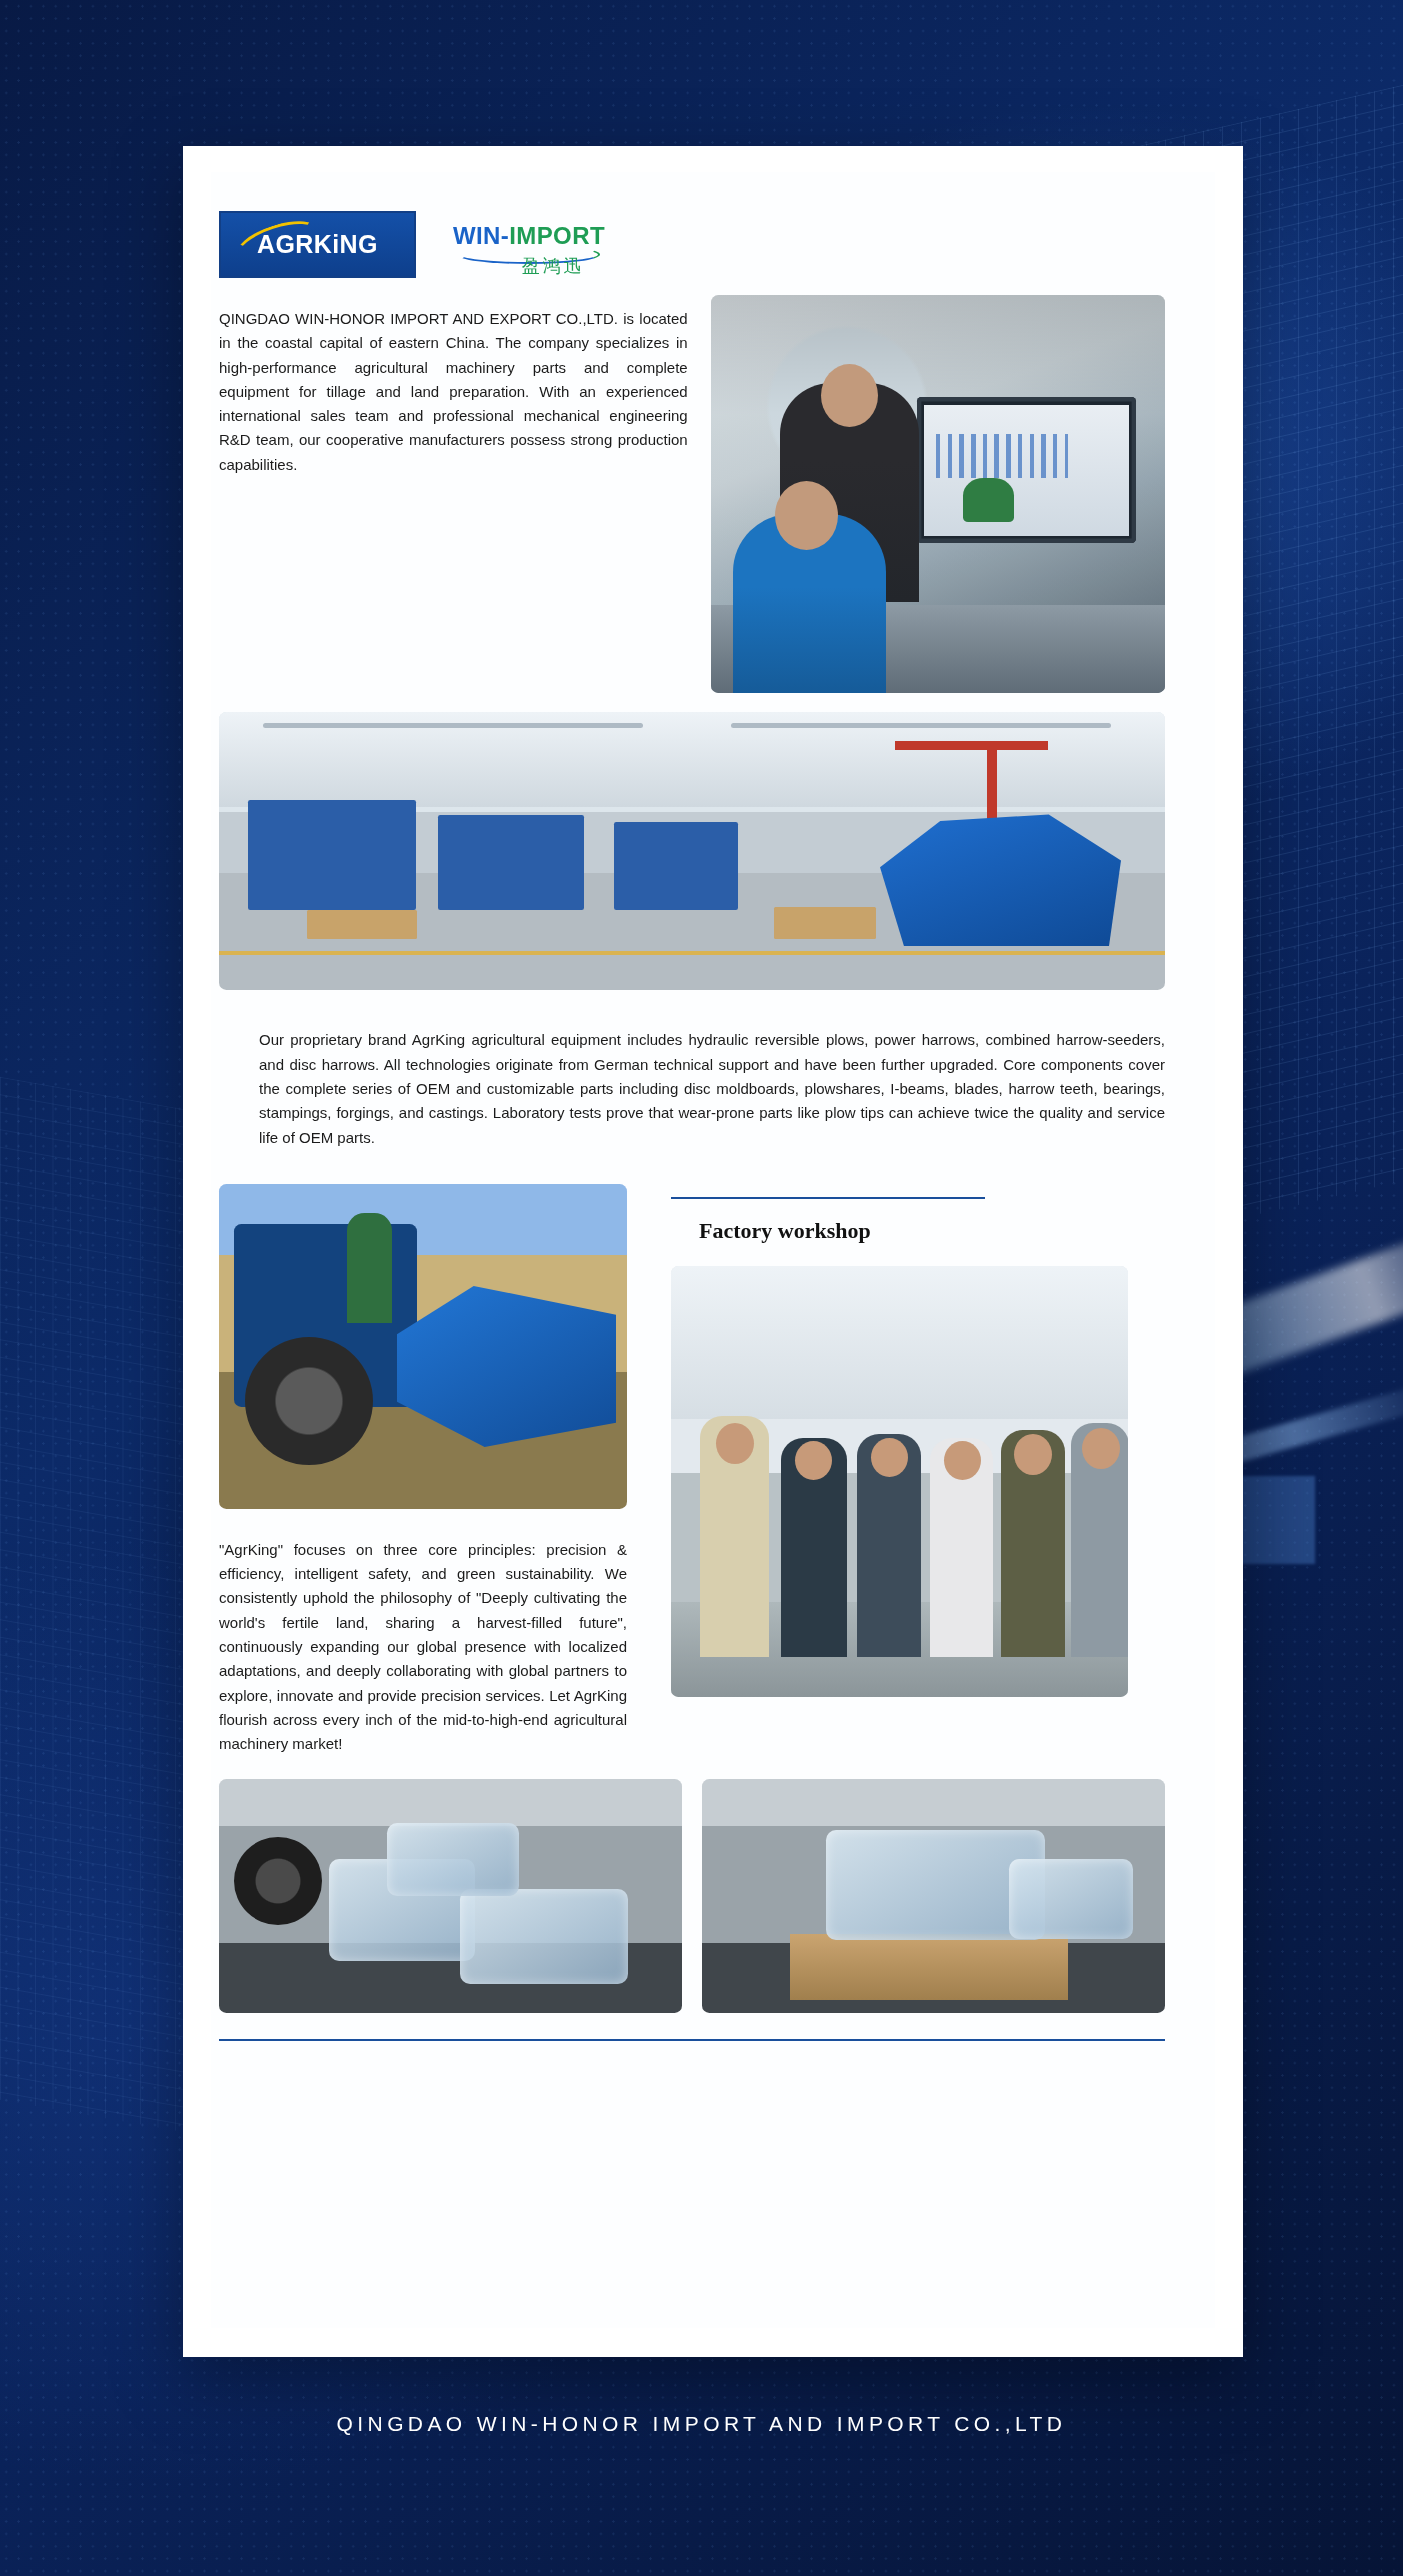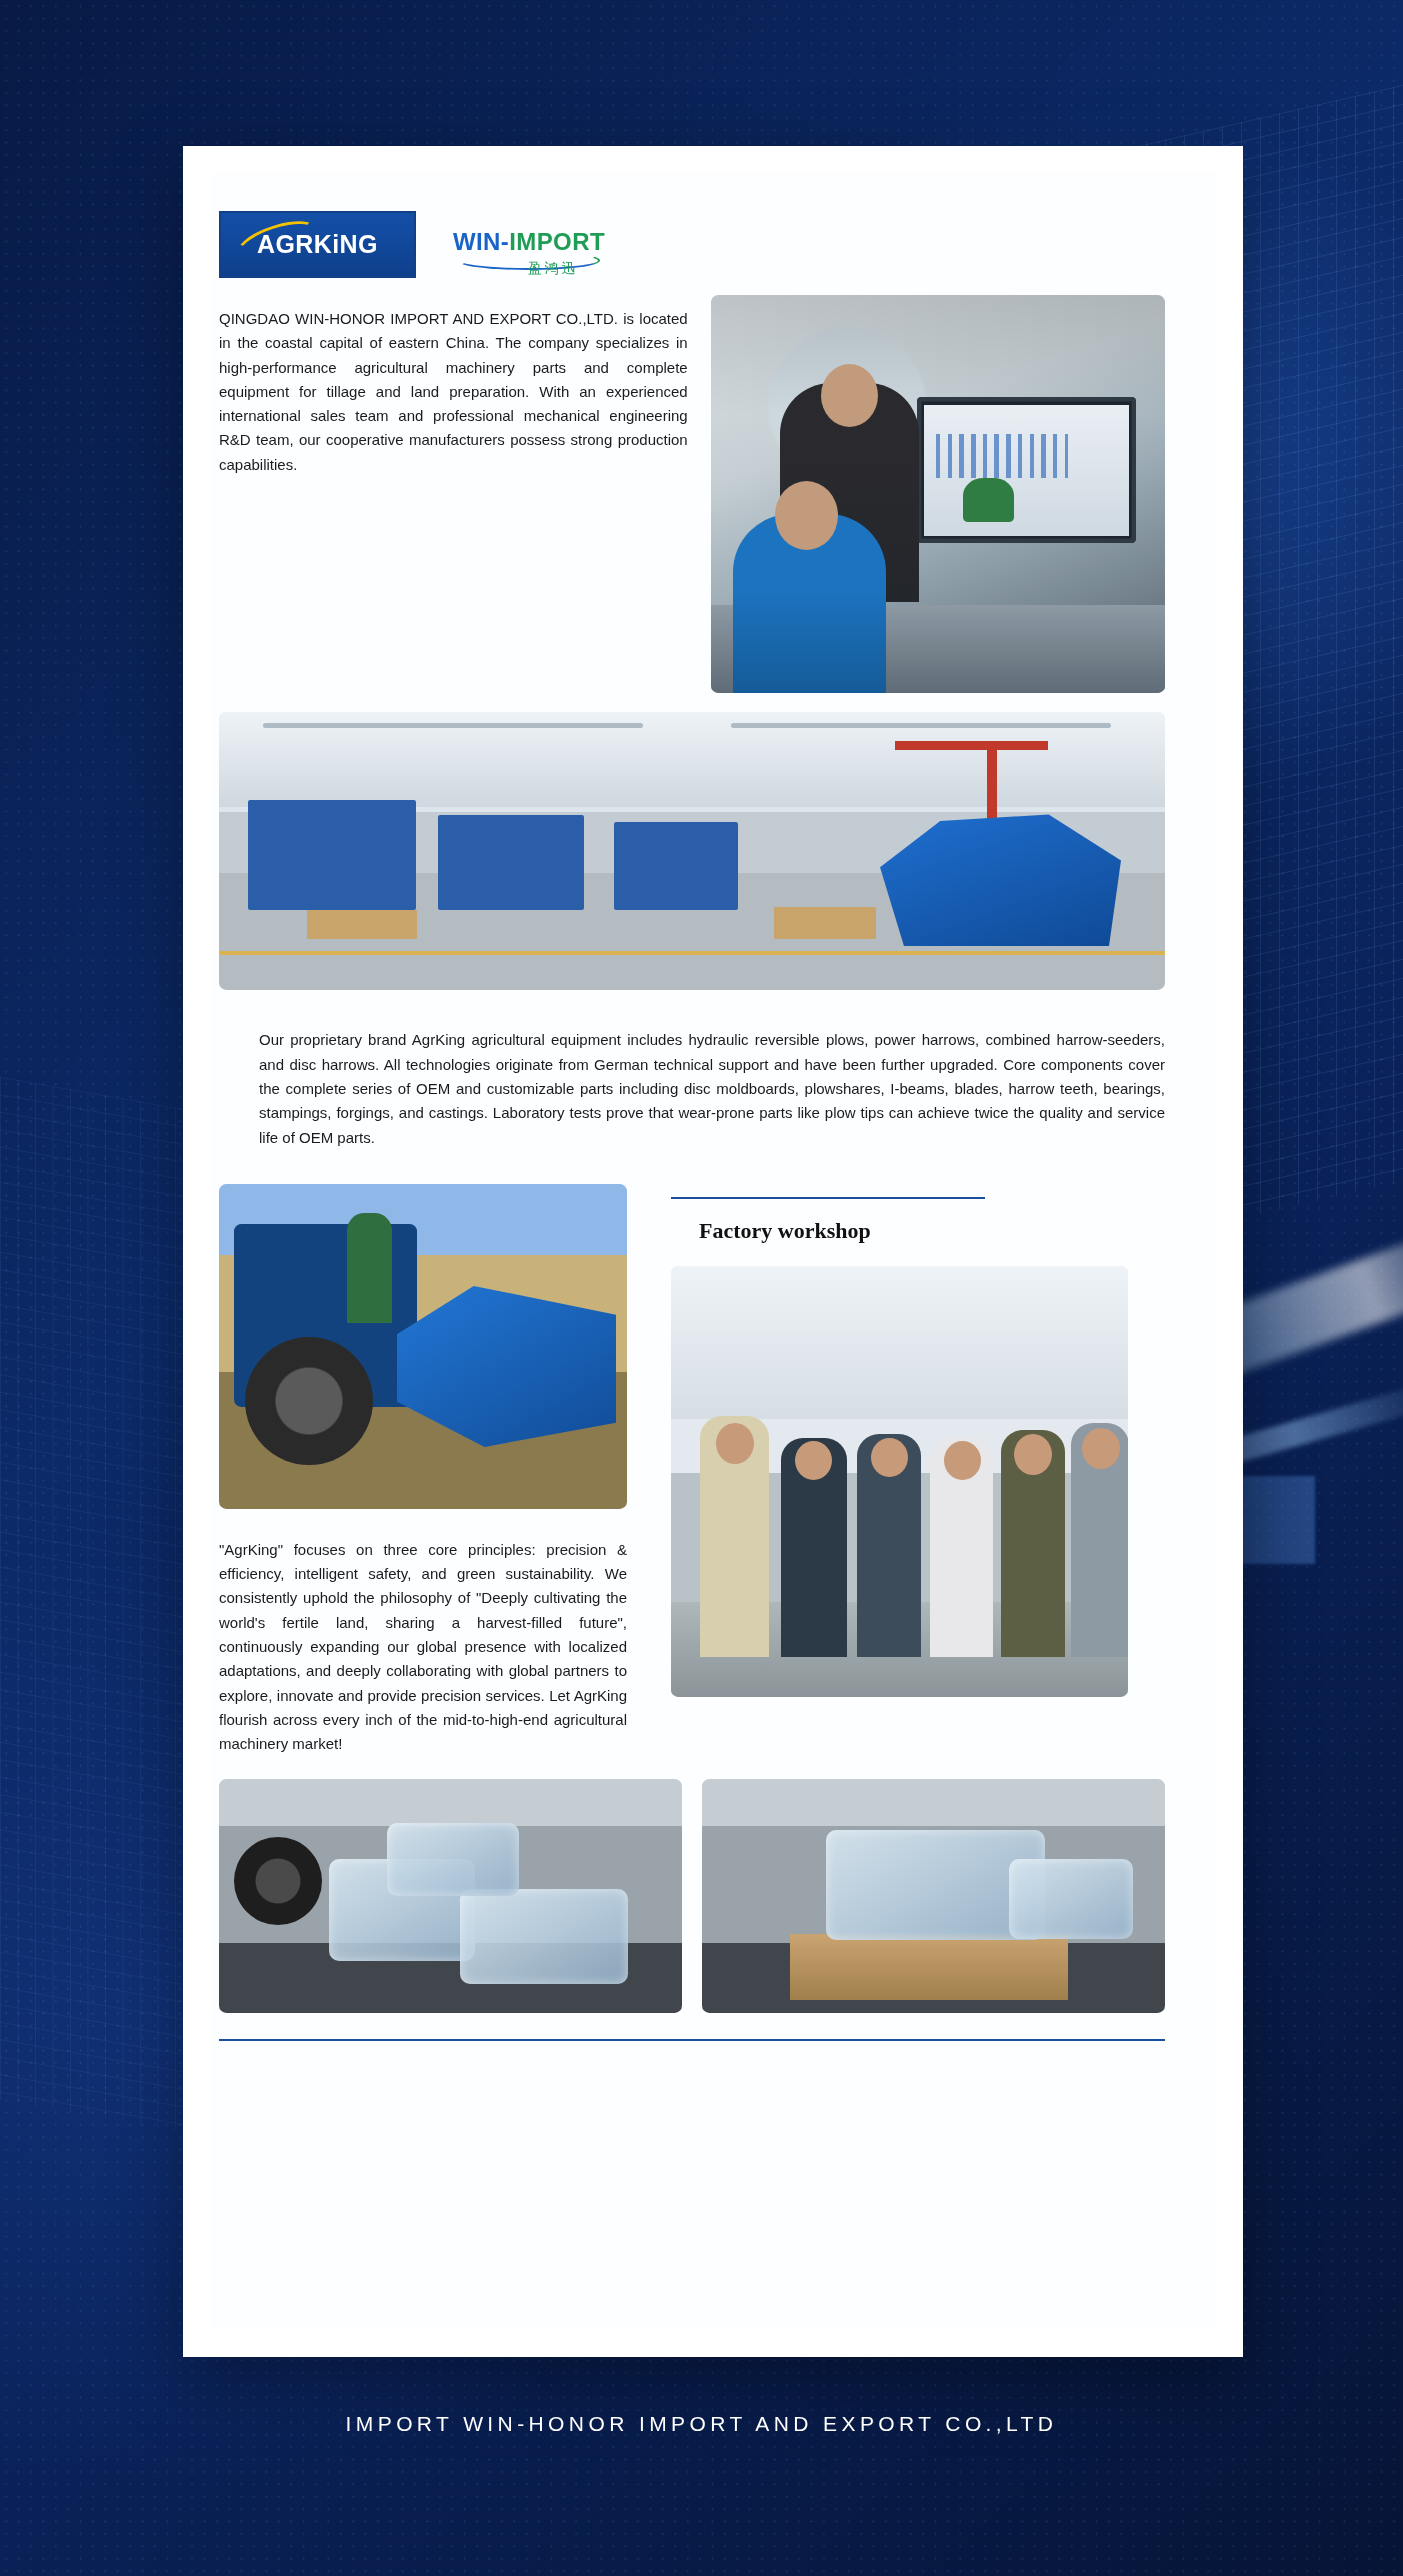--- a/index.html
+++ b/index.html
@@ -148,21 +148,21 @@
   .logo-win .win-arc {
     width: 143px; height: 19px;
     border: 2.9px solid #1f9d55;
     border-bottom-color: #1a63c8;
     border-top-color: transparent;
     border-left-color: transparent;
     border-radius: 50%;
     margin-top: -4.4px;
   }
   .logo-win .win-cn {
-    font-size: 14px; color: #1f9d55; letter-spacing: 2.9px;
+    font-size: 18px; color: #1f9d55; letter-spacing: 2.9px;
     margin-top: -10.2px; font-family: Liberation Serif, serif; margin-left: 48px;
   }
 
   
   h2.section-title {
     font-family: "Liberation Serif", serif;
     font-weight: bold;
     font-size: 31px;
     color: #111111;
     margin-top: 26px;
@@ -474,14 +474,14 @@
     <div class="photo photo-container2">
       <div class="crate"></div>
       <div class="wrap" style="left:124px;top:51px;width:219px;height:110px;"></div>
       <div class="wrap" style="left:307px;top:80px;width:124px;height:80px;"></div>
     </div>
   </div>
 
   <div class="bottom-rule"></div>
 </div>
 
-<div class="footer">IMPORT  WIN-HONOR  IMPORT  AND  EXPORT  CO.,LTD</div>
+<div class="footer">QINGDAO  WIN-HONOR  IMPORT  AND  IMPORT  CO.,LTD</div>
 
 
 </body></html>

